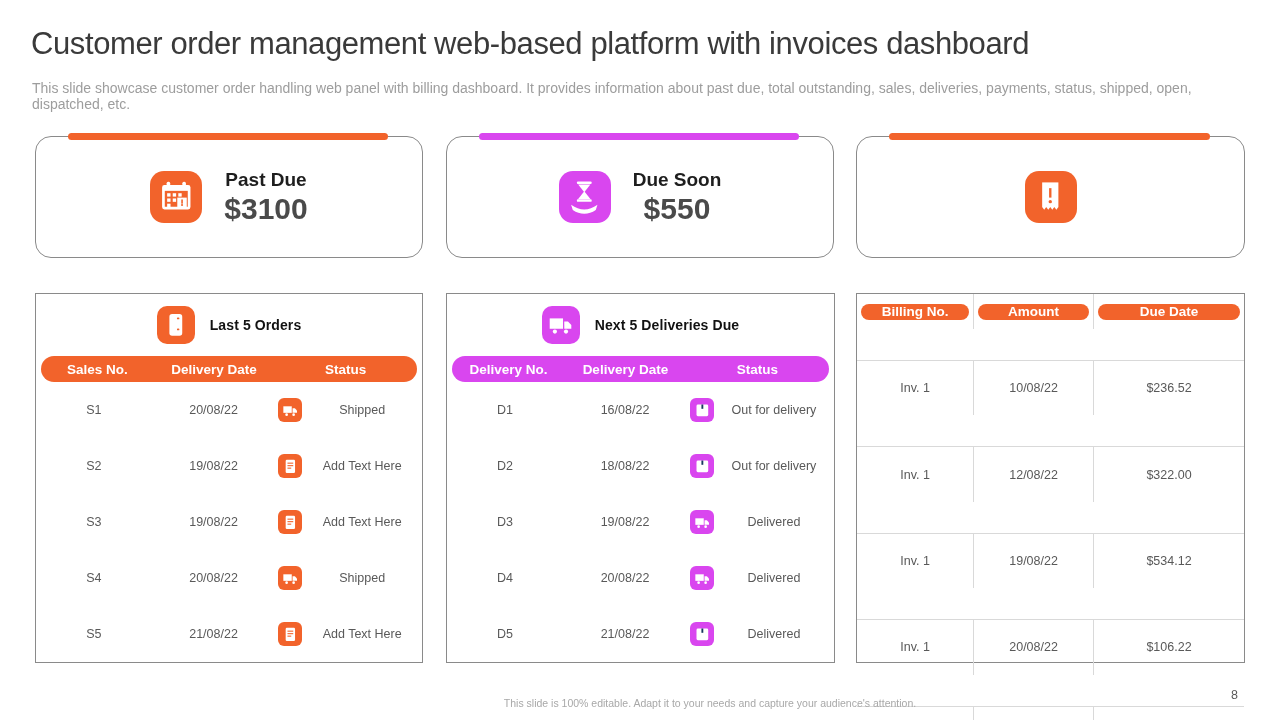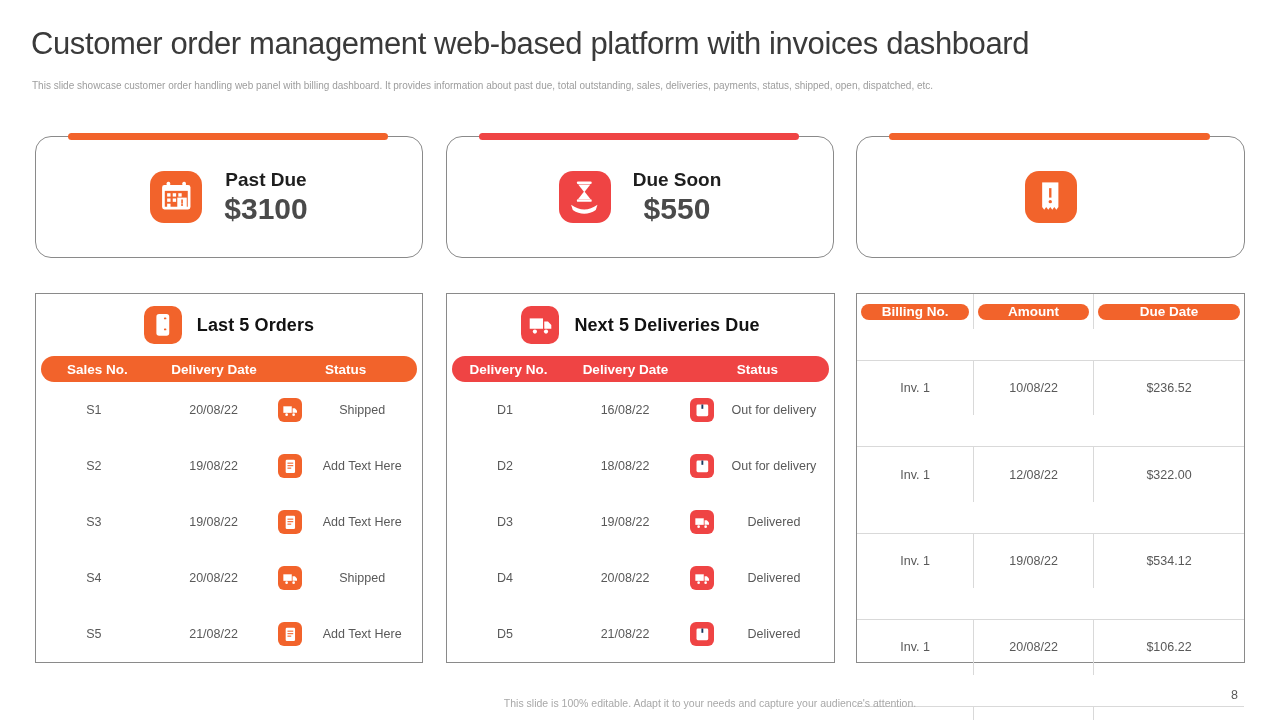--- a/index.html
+++ b/index.html
@@ -9,21 +9,21 @@
     font-family:"Liberation Sans", sans-serif; overflow:hidden;
   }
   
   .title {
     position:absolute; left:31px; top:26px; width:1220px;
     font-size:31px; font-weight:500; color:#3a3a3a; letter-spacing:-0.4px;
     font-stretch:87.5%;
   }
   .subtitle {
     position:absolute; left:32px; top:80px; width:1200px;
-    font-size:10px; color:#9d9d9d;
+    font-size:14px; color:#9d9d9d;
   }
   
   .card {
     position:absolute; top:136px; height:122px; width:388px;
     border:1px solid #8a8a8a; border-radius:16px; background:#fff;
   }
   .card.pos1 { left:35px; }
   .card.pos2 { left:446px; }
   .card.pos3 { left:856px; width:389px; }
   .accent-bar {
@@ -33,32 +33,32 @@
   .card-text { text-align:center; }
   .card-label { font-size:19px; font-weight:700; color:#1e1e1e; }
   .card-value { font-size:30px; font-weight:700; color:#4a4a4a; margin-top:1px; }
   
   .badge { display:inline-flex; align-items:center; justify-content:center; flex:none; }
   .badge svg { width:78%; height:78%; }
   .badge-lg { width:52px; height:52px; border-radius:14px; }
   .badge-md { width:38px; height:38px; border-radius:10px; }
   .badge-sm { width:24px; height:24px; border-radius:6px; }
   .bg-orange { background:#F2632B; }
-  .bg-navy { background:#ef4444; }
+  .bg-navy { background:#d946ef; }
   
   .panel {
     position:absolute; top:293px; height:370px; width:388px;
     border:1px solid #8a8a8a; background:#fff;
   }
   .panel.pos1 { left:35px; }
   .panel.pos2 { left:446px; width:389px; }
   .panel.pos3 { left:856px; width:389px; }
   .panel-head { height:62px; display:flex; align-items:center; justify-content:center; gap:15px; }
   .panel3 .panel-head { height:57px; border-bottom:1px solid #d9d9d9; }
-  .panel-title { font-size:18px; font-weight:700; color:#121212; letter-spacing:0.1px; }
+  .panel-title { font-size:14px; font-weight:700; color:#121212; letter-spacing:0.1px; }
   .colbar {
     margin:0 5px; height:26px; border-radius:13px;
     display:flex; align-items:center; color:#fff; font-weight:700; font-size:13.5px;
   }
   .c1 { width:30%; text-align:center; }
   .c2 { width:32%; text-align:center; }
   .c3 { width:38%; text-align:center; }
   .rows { position:absolute; left:0; right:0; top:88px; bottom:0; display:flex; flex-direction:column; }
   .row { flex:1; display:flex; align-items:center; color:#595959; font-size:12.5px; }
   .cell-status { display:flex; align-items:center; padding-left:3px; }

